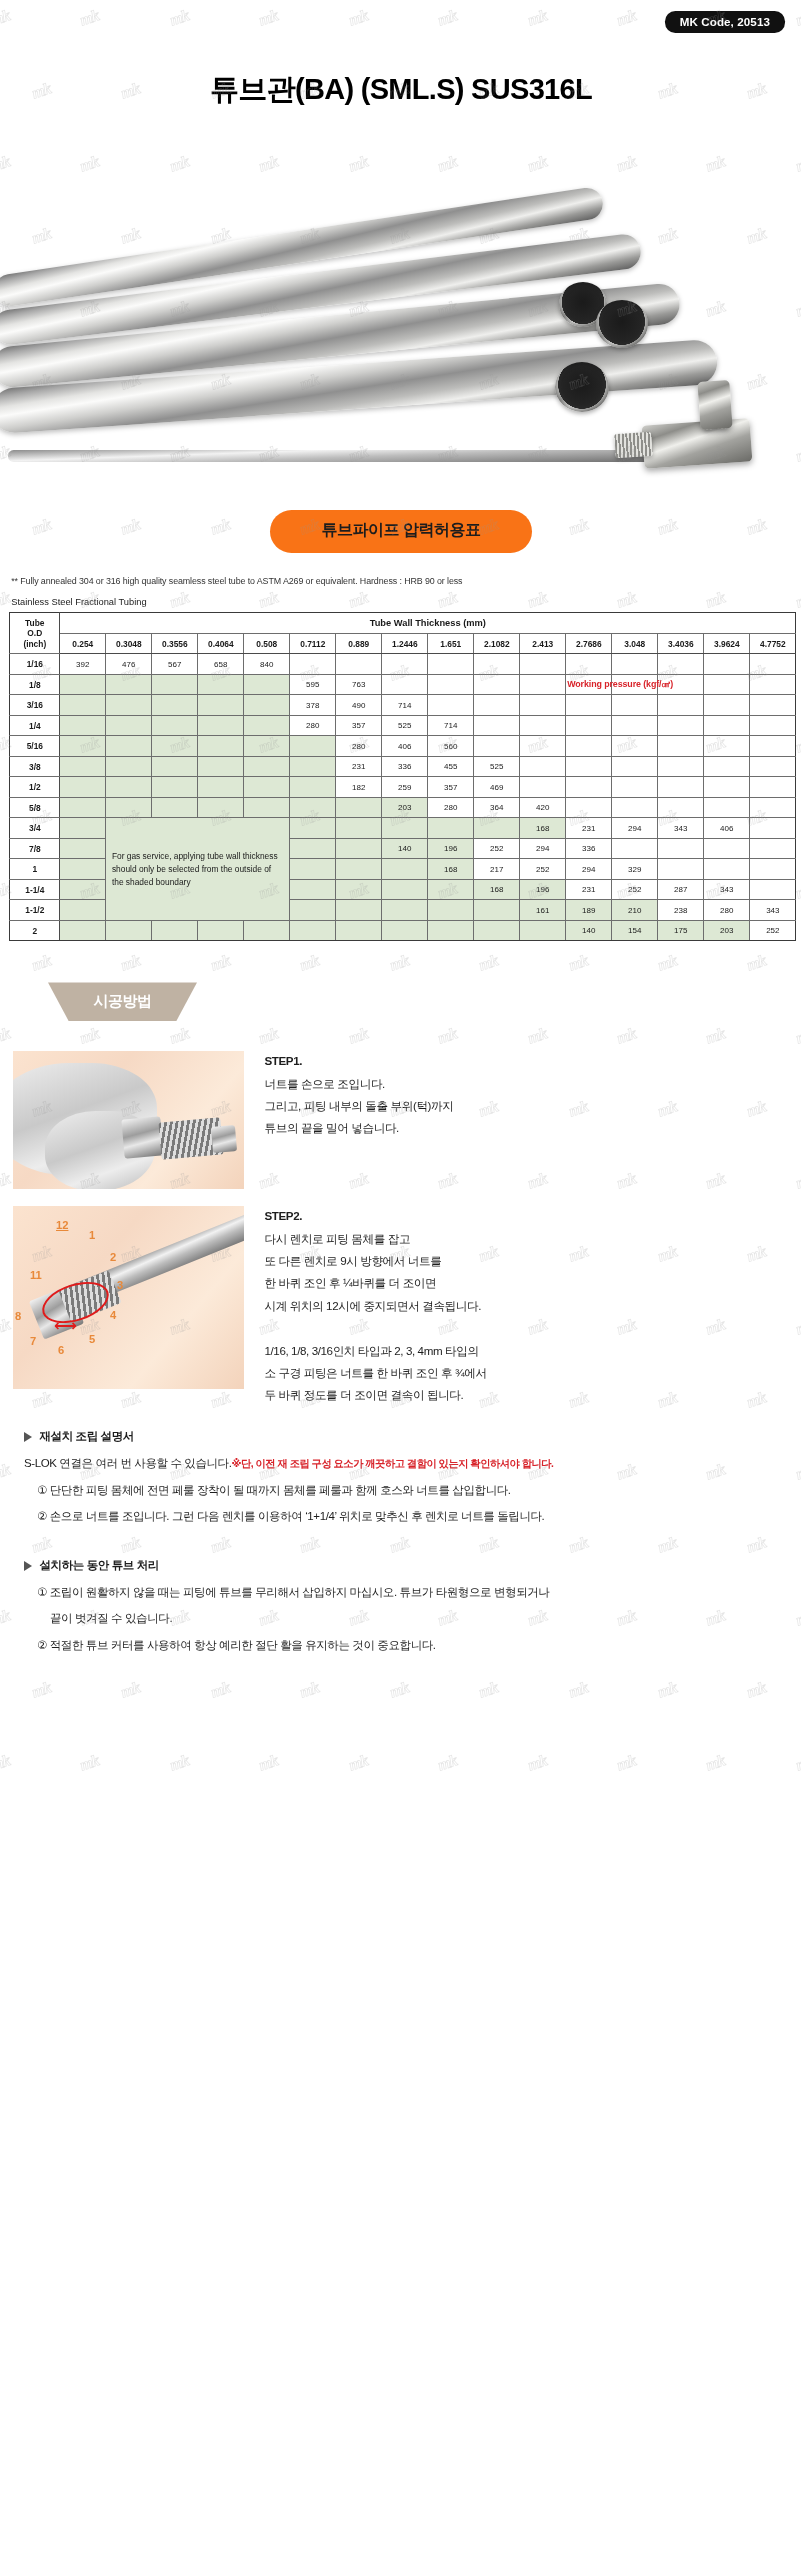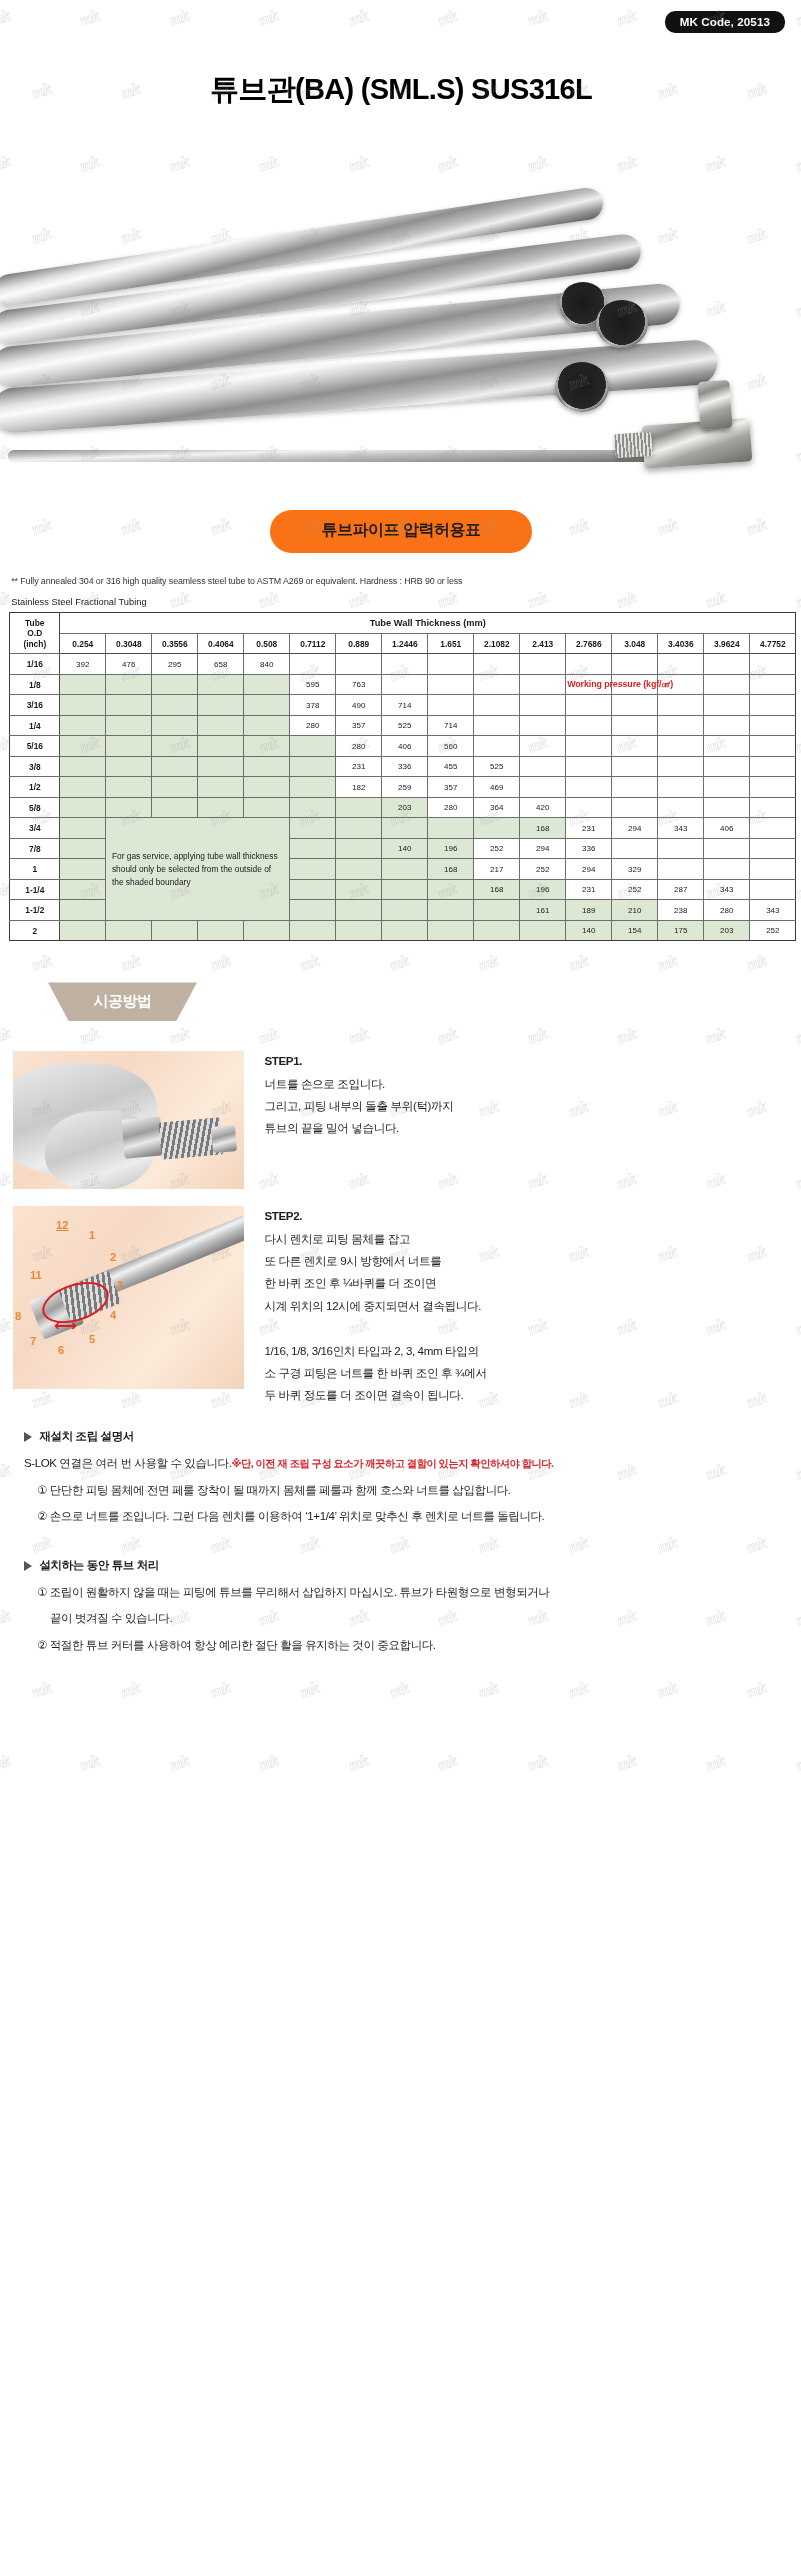--- a/index.html
+++ b/index.html
@@ -327,21 +327,21 @@
             <th class="thick-b">3.4036</th>
             <th class="thick-b">3.9624</th>
             <th class="thick-b outer-right">4.7752</th>
           </tr>
       </thead>
       <tbody id="tbody">
           <tr>
             <td class="od-col thick-r outer-left">1/16</td>
             <td class="">392</td>
             <td class="">476</td>
-            <td class="">295</td>
+            <td class="">567</td>
             <td class="">658</td>
             <td class="">840</td>
             <td class=""></td>
             <td class=""></td>
             <td class=""></td>
             <td class=""></td>
             <td class=""></td>
             <td class=""></td>
             <td class=""></td>
             <td class=""></td>

